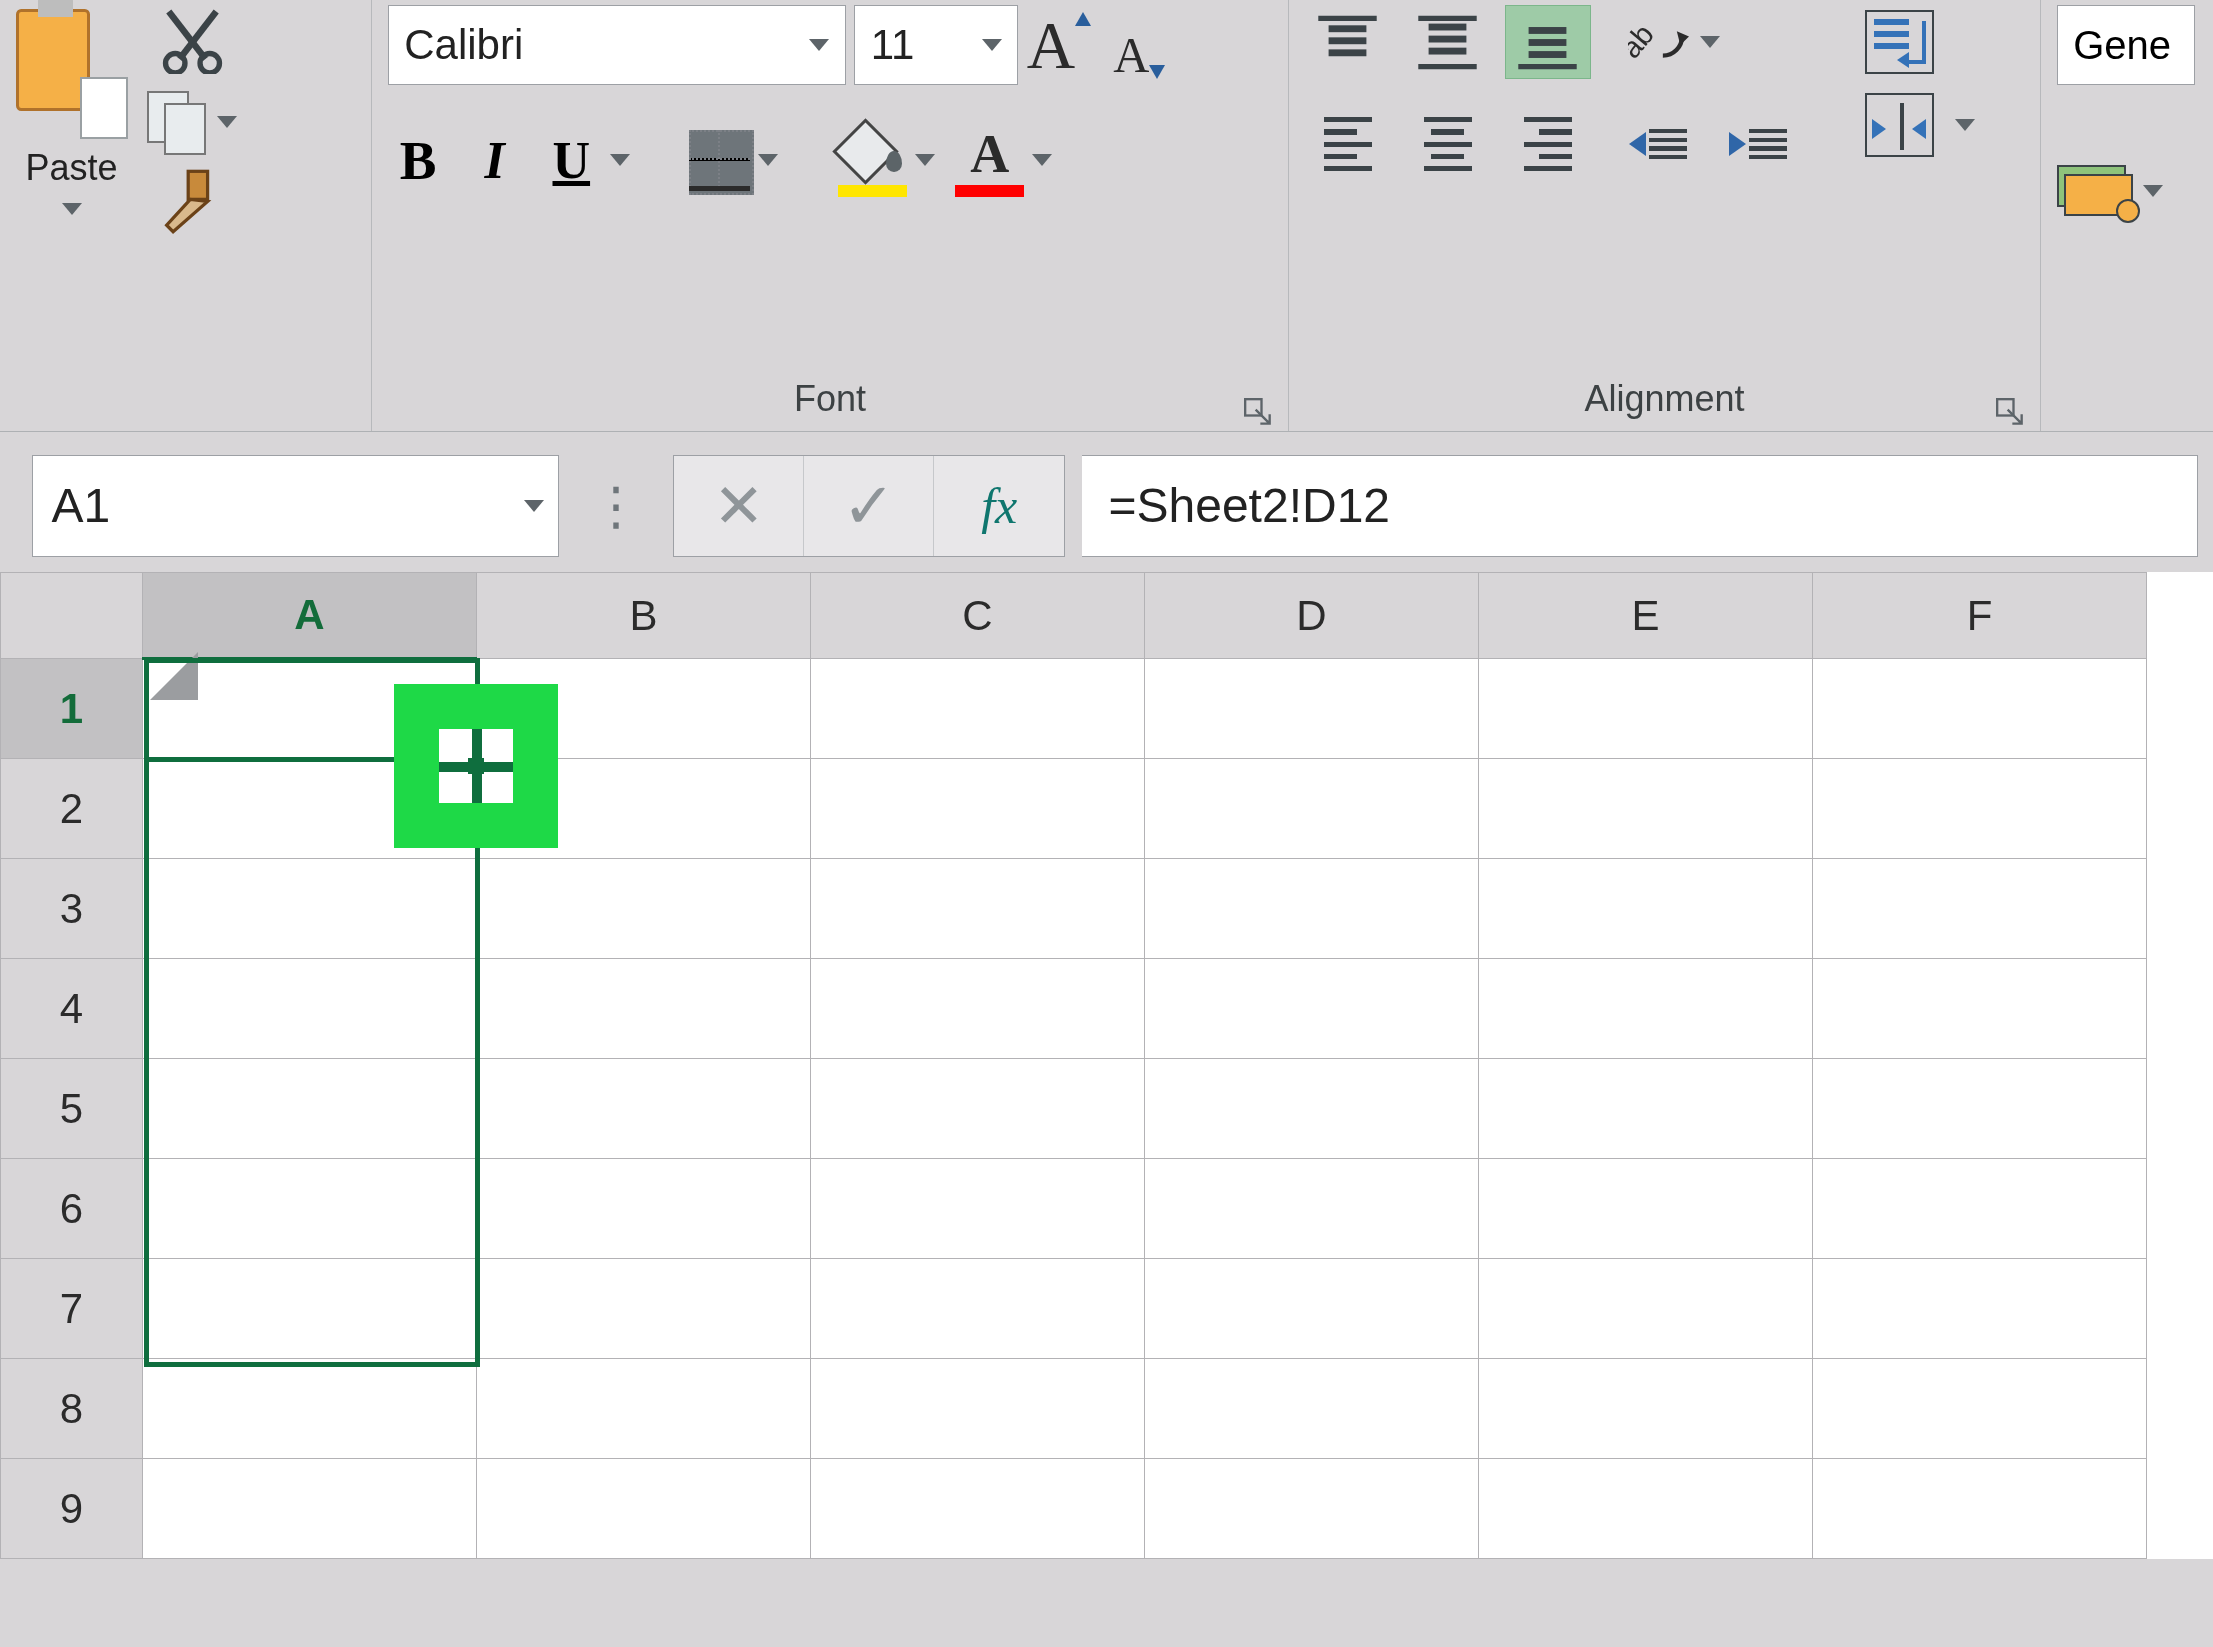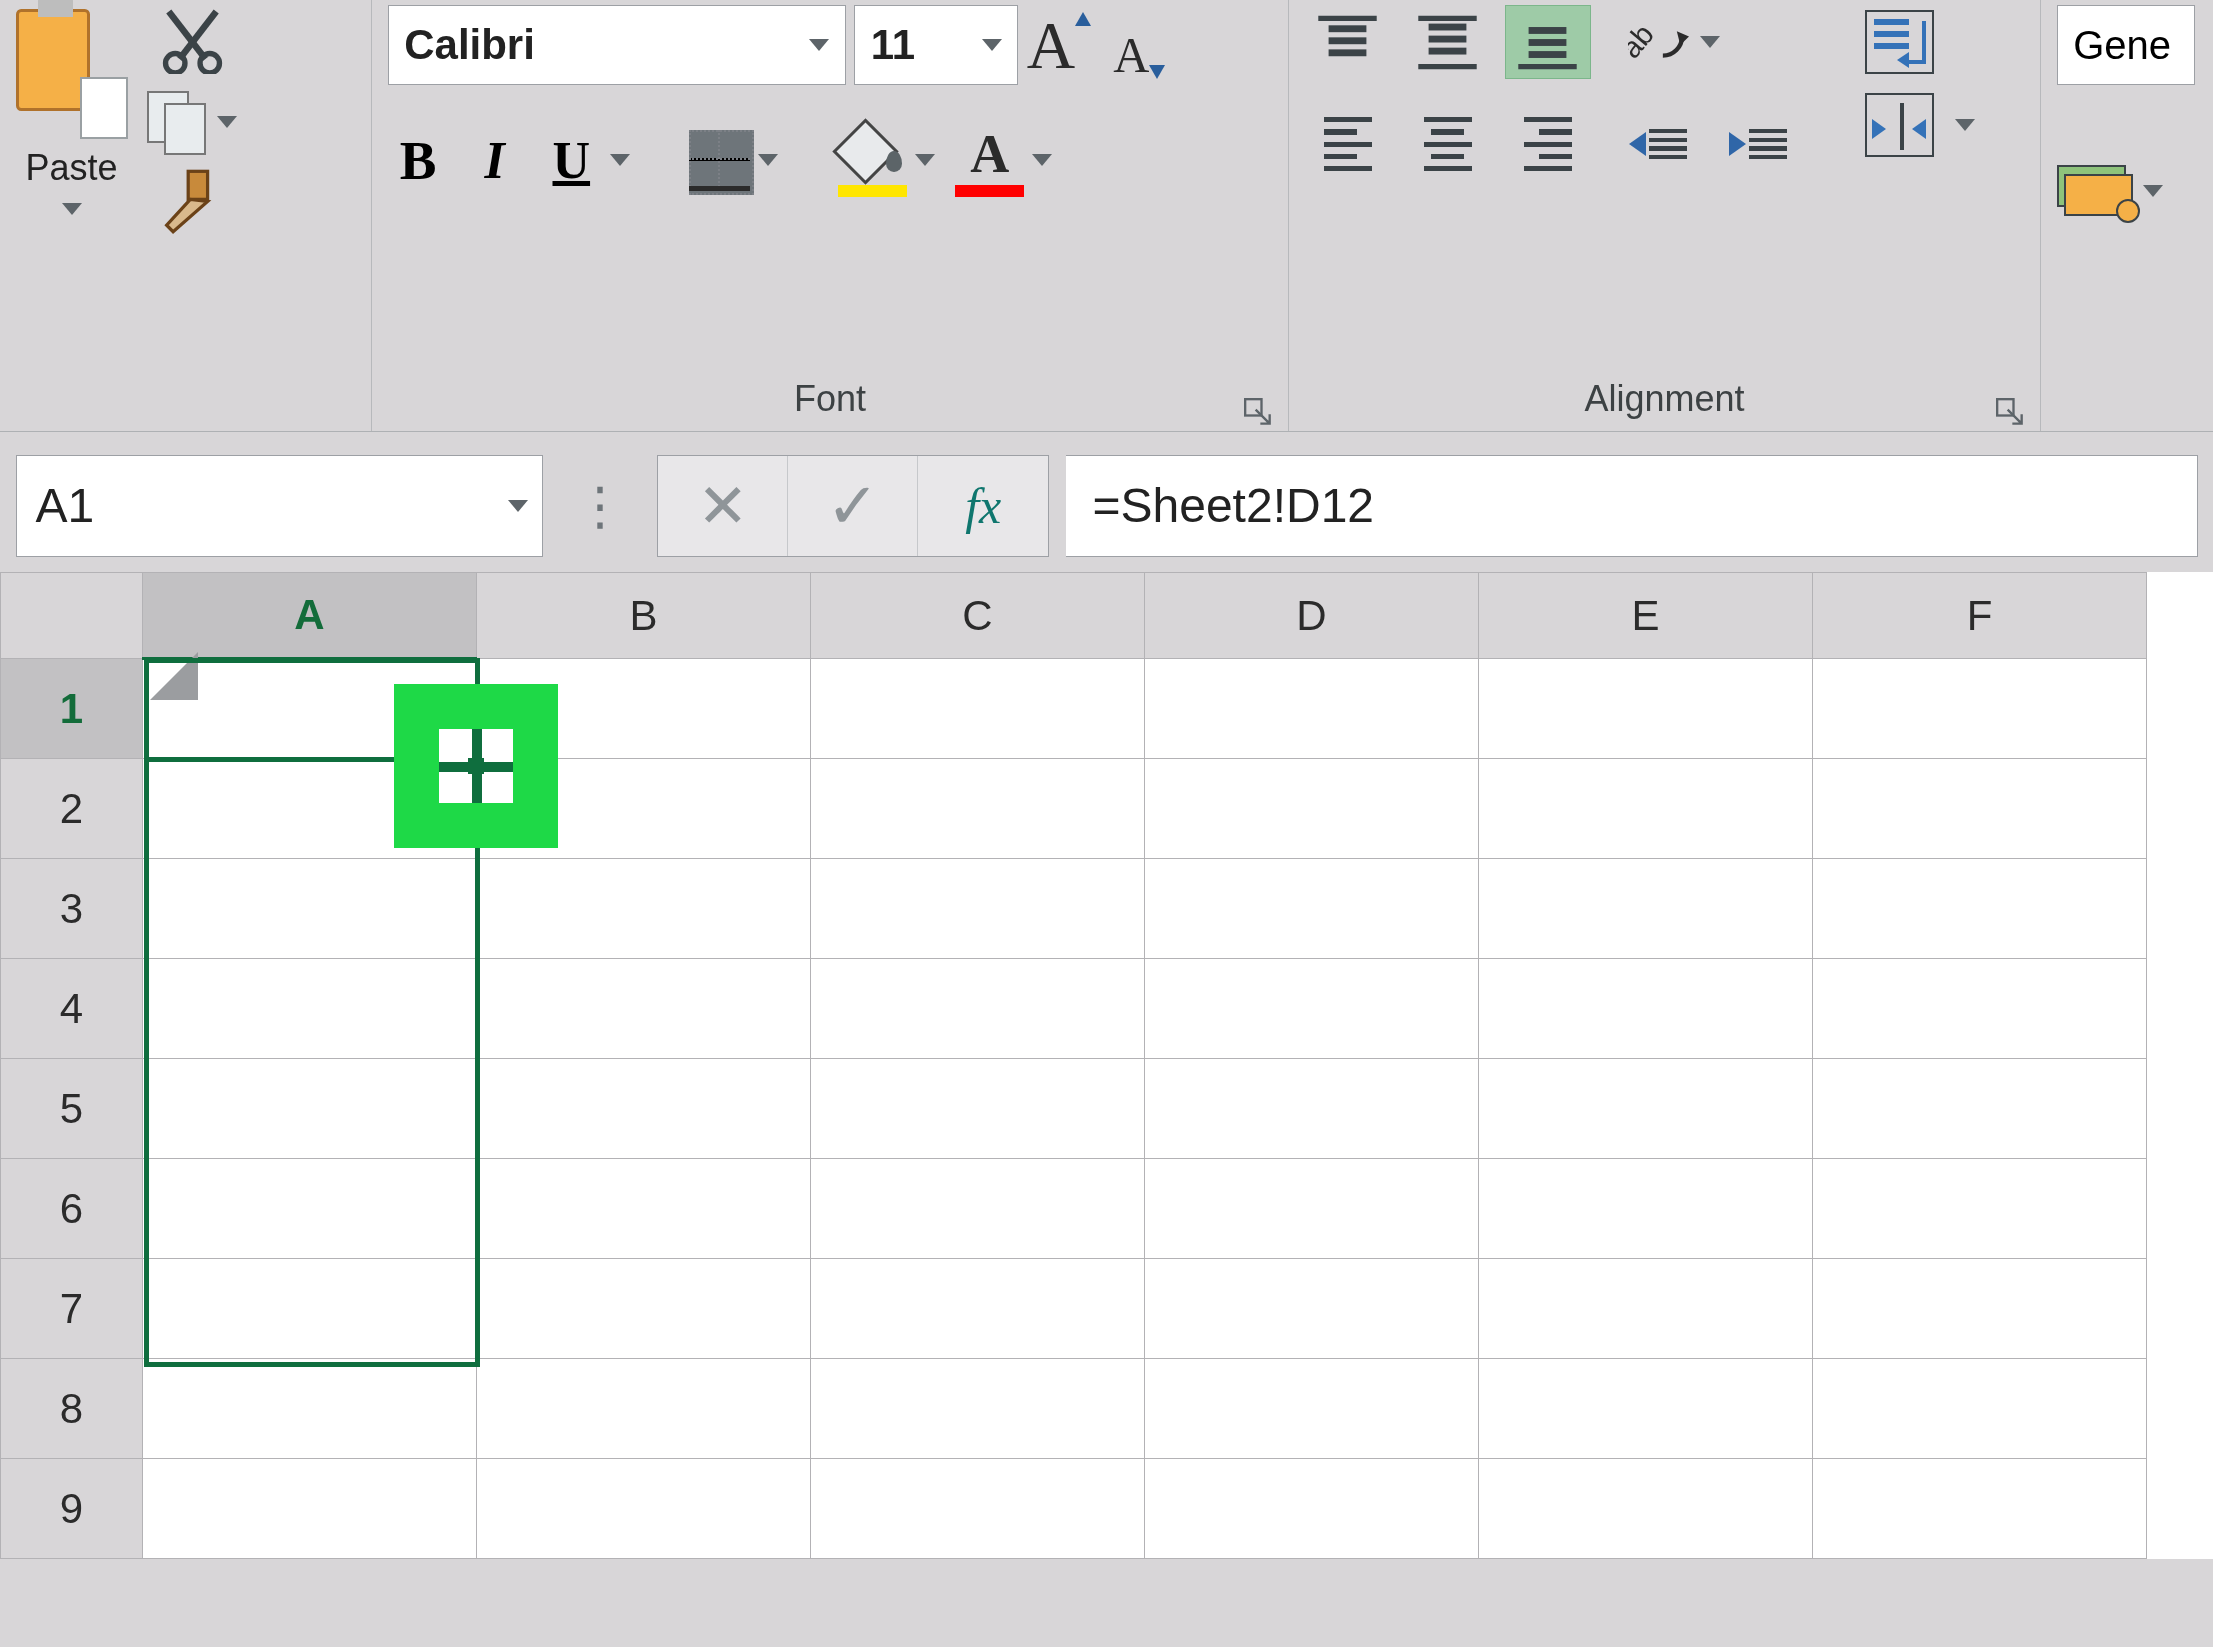--- a/index.html
+++ b/index.html
@@ -67,21 +67,21 @@
   .copy-ico .sh1 { left:3.5px; top:0; }
   .copy-ico .sh2 { left:21px; top:12px; }
   .format-painter { width:69px; height:69px; }
   .mini-drop { width:29px; height:29px; display:flex; align-items:center; justify-content:center; }
 
   
   .font-row1 { display:flex; gap:8.6px; align-items:center; margin-bottom:35px; }
   .combo {
     display:flex; align-items:center; justify-content:space-between;
     background:#FFF; border:1.7px solid #9DA0A5; height:80px; padding:0 15.6px;
-    font-size:42px; color:#222;font-weight:bold;
+    font-size:42px; color:#222;
   }
   .combo.font { width:458px; }
   .combo.size { width:164px; }
   .inc-dec { display:flex; gap:12px; align-items:flex-end; }
   .incfont, .decfont {
     font-family: "Times New Roman", serif;
     color:#2B2B2B;
     display:flex; align-items:flex-end;
     position:relative;
   }
@@ -159,20 +159,21 @@
   .curr-ico .bill2{width:69px;height:42px;background:#F5B047;position:absolute;left:7px;top:8.6px;border:2.6px solid #3B4347;}
   .curr-ico .coin{width:24px;height:24px;border-radius:50%;background:#F5B047;border:2.6px solid #3B4347;position:absolute;right:-5.2px;bottom:-5.2px;}
 
   
   .formula-area {
     display:flex;
     align-items:center;
     gap:17.3px;
     padding:22.5px 15.6px 15.6px 15.6px;
     background:#D8D6D8;
+    margin-left:16px;
   }
   .namebox {
     width:527px;height:102px;background:#FFF;border:1.7px solid #9DA0A5;
     display:flex;align-items:center;justify-content:space-between;padding:0 14px 0 19px;
     font-size:48px;color:#222;
   }
   .vdots { font-size:52px;color:#6E757A;letter-spacing:0;padding:0 14px; }
   .fx-btns {
     display:flex;align-items:center;border:1.7px solid #9DA0A5;height:102px;background:#E8E7E9;
   }

